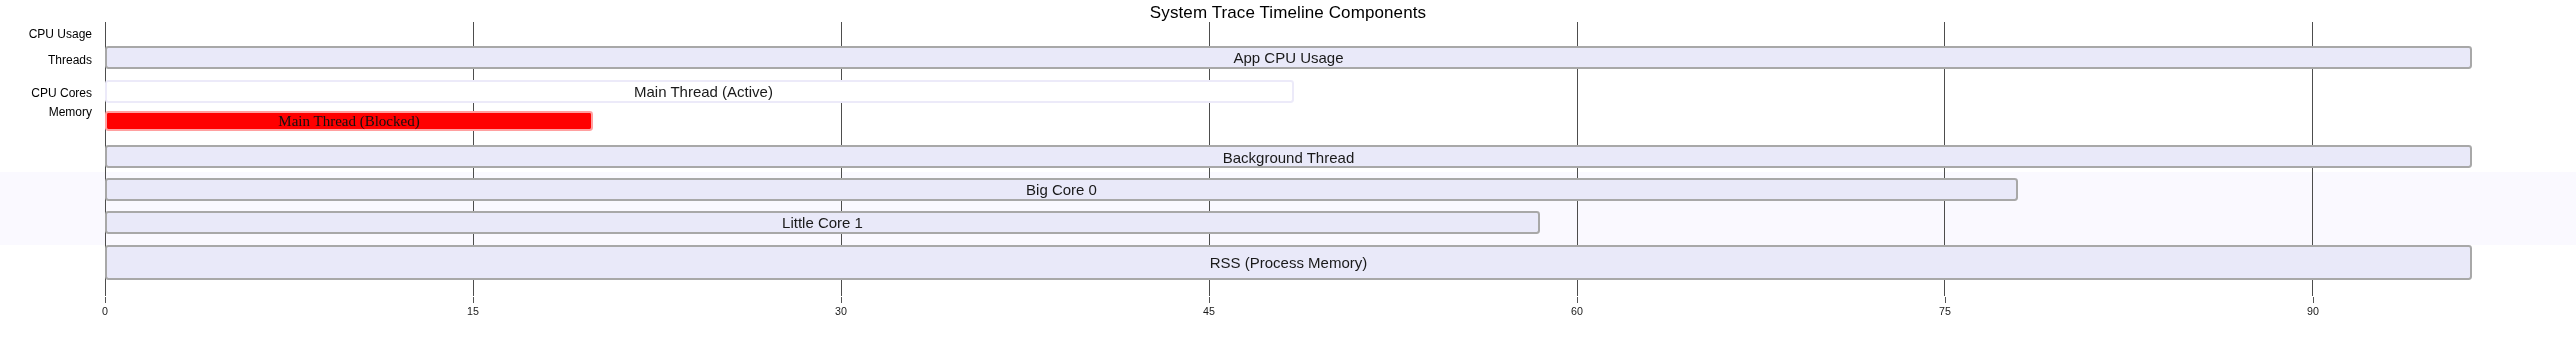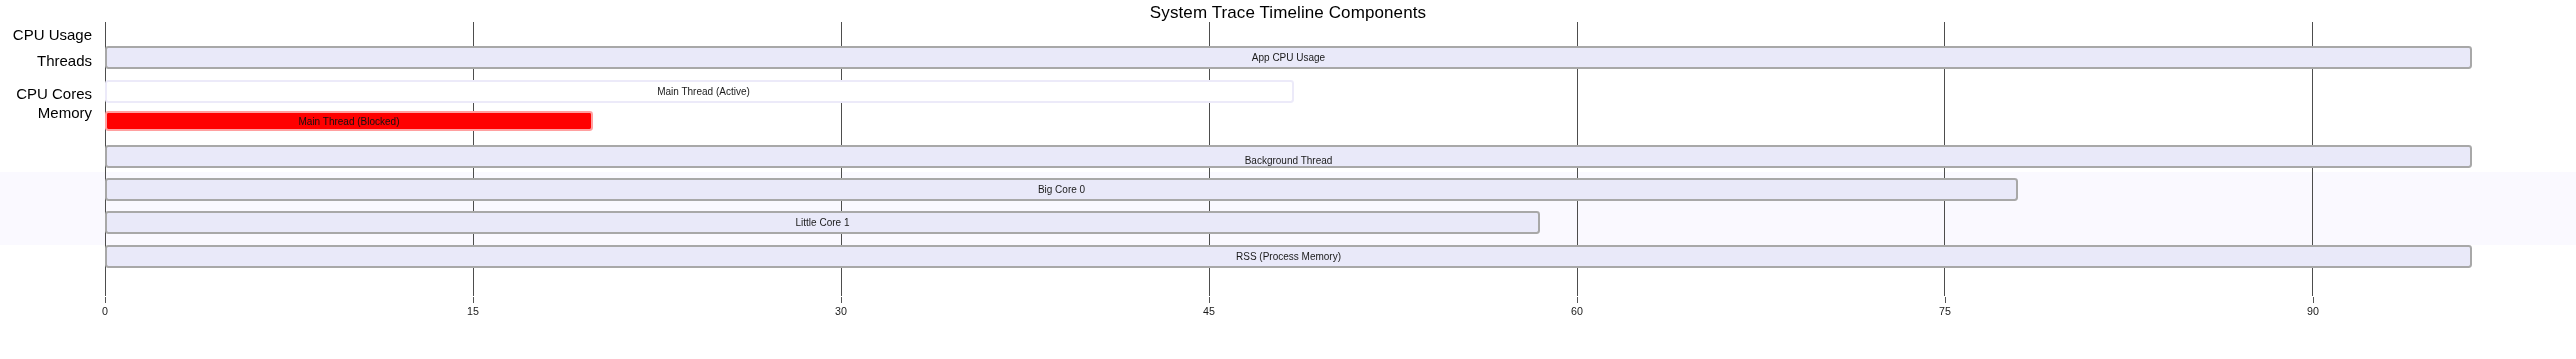--- a/index.html
+++ b/index.html
@@ -62,21 +62,21 @@
   .bar {
     position: absolute;
     height: 23px;
     box-sizing: border-box;
     border-radius: 3.4px;
     background: #e9e9f9;
     border: 2px solid #a8a8a8;
     display: flex;
     align-items: center;
     justify-content: center;
-    font-size: 10px;
+    font-size: 15px;
     color: #1a1a1a;
     white-space: nowrap;
   }
   .bar.open {
     background: #ffffff;
     border: 2px solid #eceaf9;
     padding-left: 8px;
   }
   .bar.blocked {
     background: #ff0000;
@@ -85,21 +85,21 @@
   }
   .bar-label {
     pointer-events: none;
   }
 
   
   .ycat {
     position: absolute;
     right: 2484px;          
     text-align: right;
-    font-size: 15px;
+    font-size: 12px;
     color: #000000;
     white-space: nowrap;
     transform: translateY(-50%);
   }
 
   
   #x-axis {
     position: absolute;
     left: 0;
     top: 297px;
@@ -142,33 +142,33 @@
         <div class="gridline" style="left: 1839px;"></div>
         <div class="gridline" style="left: 2207px;"></div>
       </div>
     <div id="bars">
         <div class="bar" style="left: 0px; width: 2367px; top: 24px; height: 23px;">
           <span class="bar-label">App CPU Usage</span>
         </div>
         <div class="bar open" style="left: 0px; width: 1189px; top: 58px; height: 23px;">
           <span class="bar-label">Main Thread (Active)</span>
         </div>
-        <div class="bar blocked" style="left: 0px; width: 488px; top: 89px; height: 20px;">
+        <div class="bar blocked" style="left: 0px; width: 488px; top: 89px; height: 20px; font-family: Liberation Serif, serif;">
           <span class="bar-label">Main Thread (Blocked)</span>
         </div>
         <div class="bar" style="left: 0px; width: 2367px; top: 123px; height: 23px; align-items: flex-end;">
           <span class="bar-label">Background Thread</span>
         </div>
         <div class="bar" style="left: 0px; width: 1913px; top: 156px; height: 23px; justify-content: center;">
           <span class="bar-label">Big Core 0</span>
         </div>
         <div class="bar" style="left: 0px; width: 1435px; top: 189px; height: 23px;">
           <span class="bar-label">Little Core 1</span>
         </div>
-        <div class="bar" style="left: 0px; width: 2367px; top: 223px; height: 23px;">
+        <div class="bar" style="left: 0px; width: 2367px; top: 223px; height: 35px;">
           <span class="bar-label">RSS (Process Memory)</span>
         </div>
       </div>
   </div>
 
   <div id="ycats">
       <div class="ycat" style="top: 34px;">CPU Usage</div>
       <div class="ycat" style="top: 60px; margin-left: 32px;">Threads</div>
       <div class="ycat" style="top: 93px;">CPU Cores</div>
       <div class="ycat" style="top: 112px;">Memory</div>

